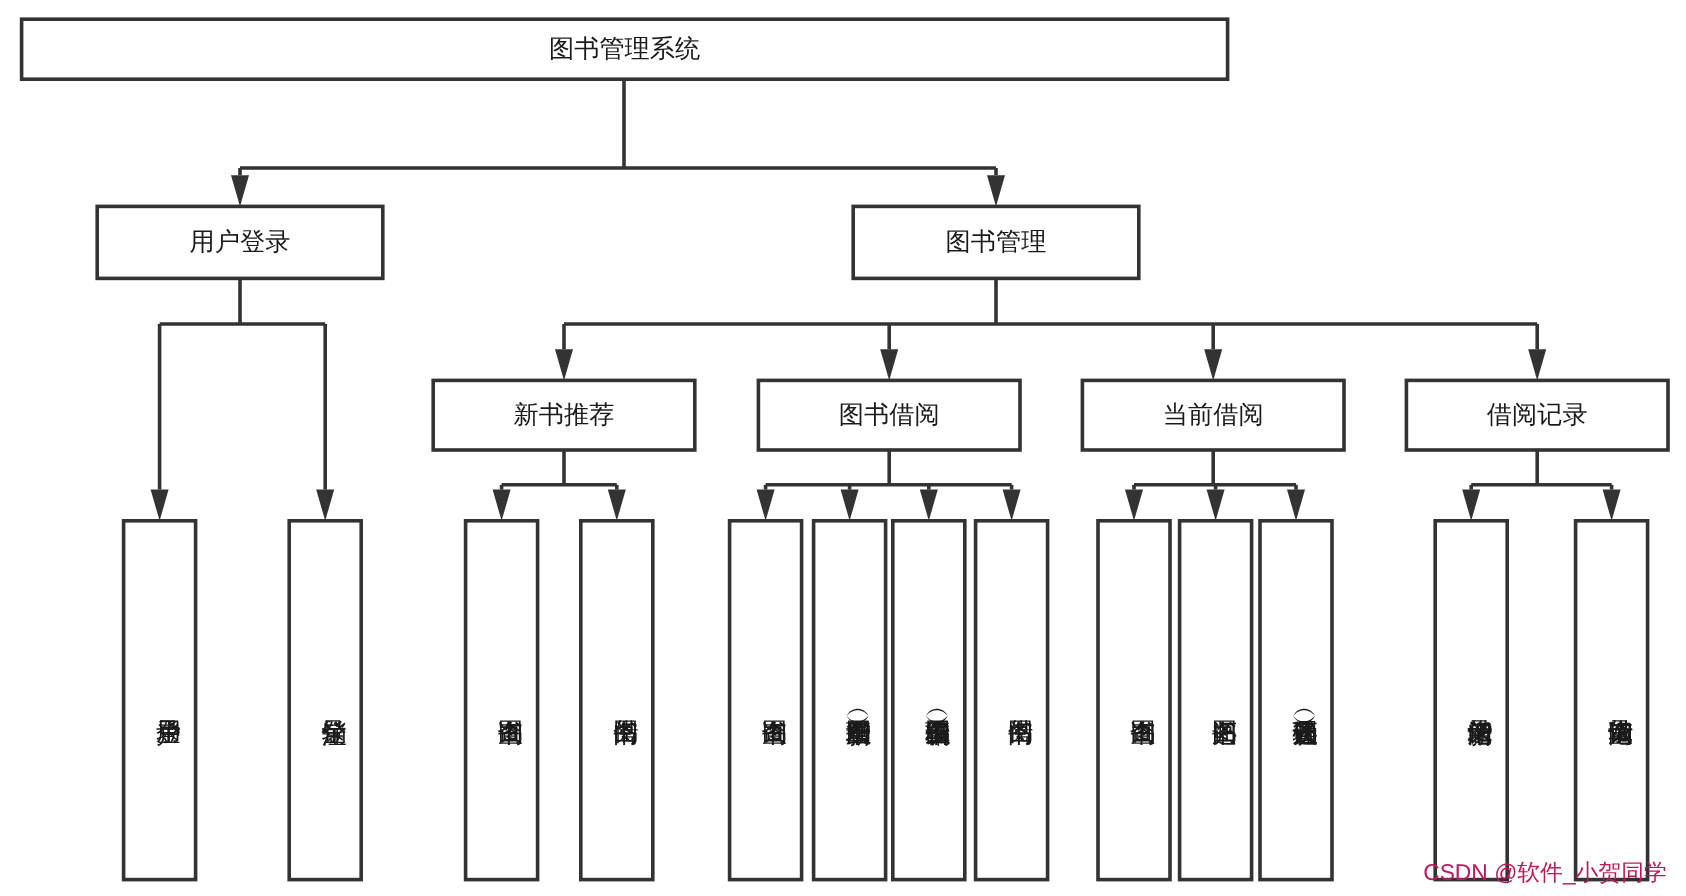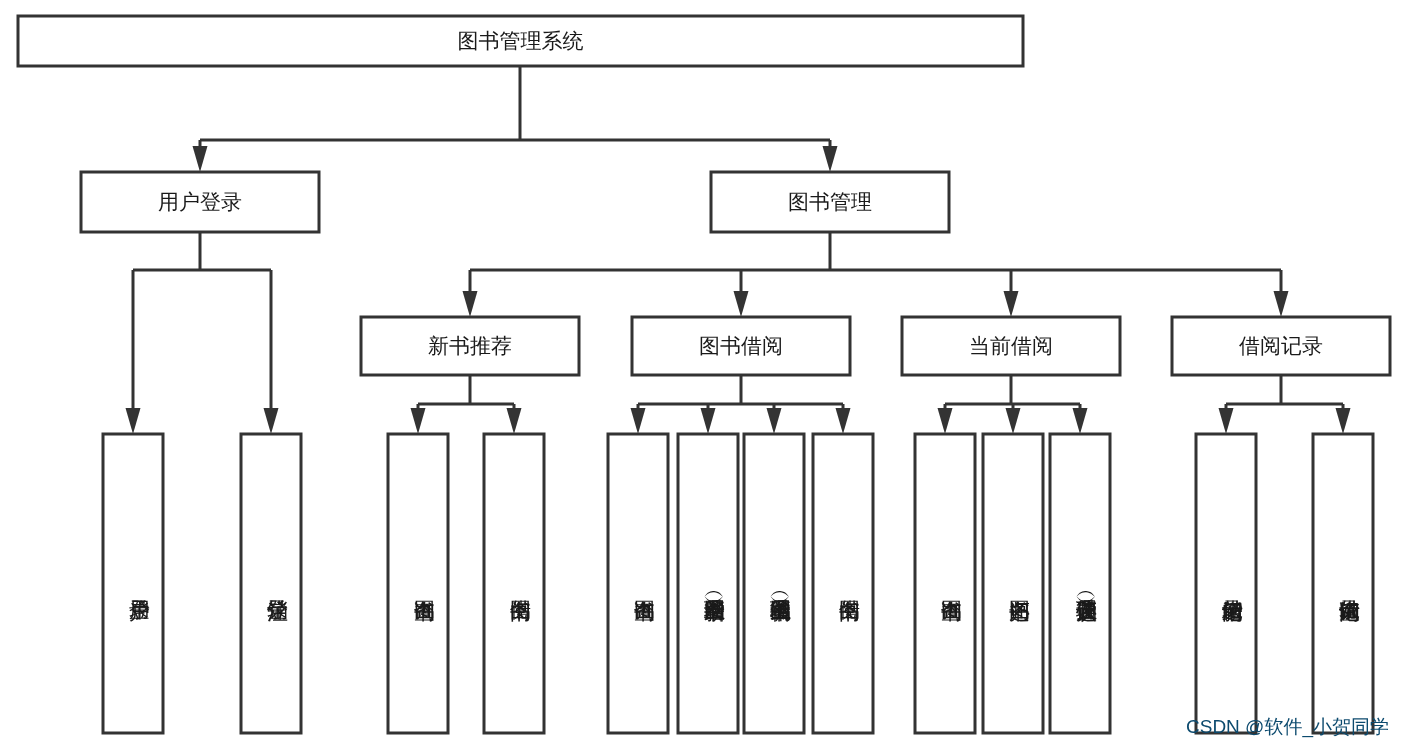--- a/index.html
+++ b/index.html
@@ -54,21 +54,21 @@
     font-size: 21px;
     fill: #1a1a1a;
     text-anchor: middle;
     writing-mode: vertical-rl;
     white-space: pre;
   }
   .watermark-text {
     position: absolute;
     font-family: "Liberation Sans", "DejaVu Sans", sans-serif;
     font-size: 19px;
-    color: #0c4a6e;
+    color: #be185d;
     left: 1186px;
     top: 714px;
     white-space: nowrap;
     pointer-events: none;
   }
 </style>
 </head>
 <body>
 
 <div id="diagram-root">

